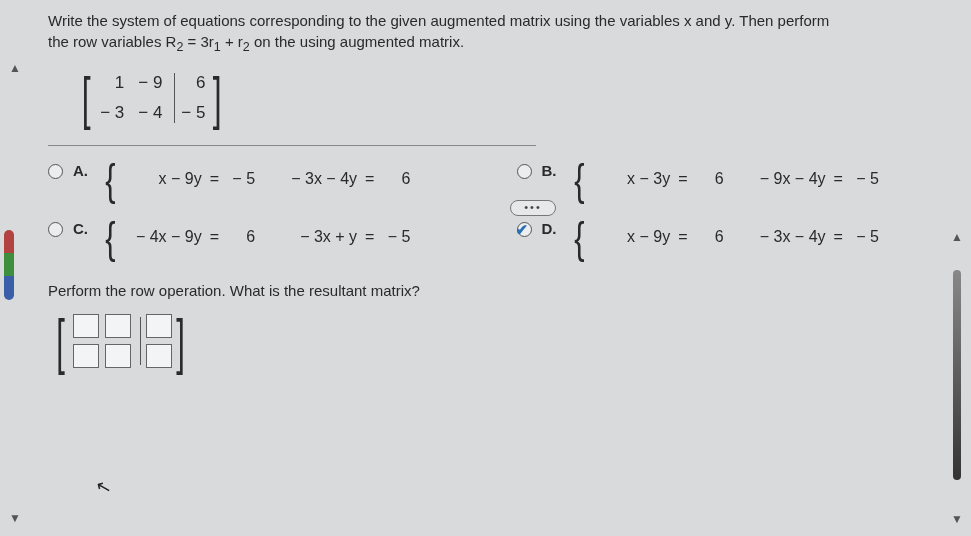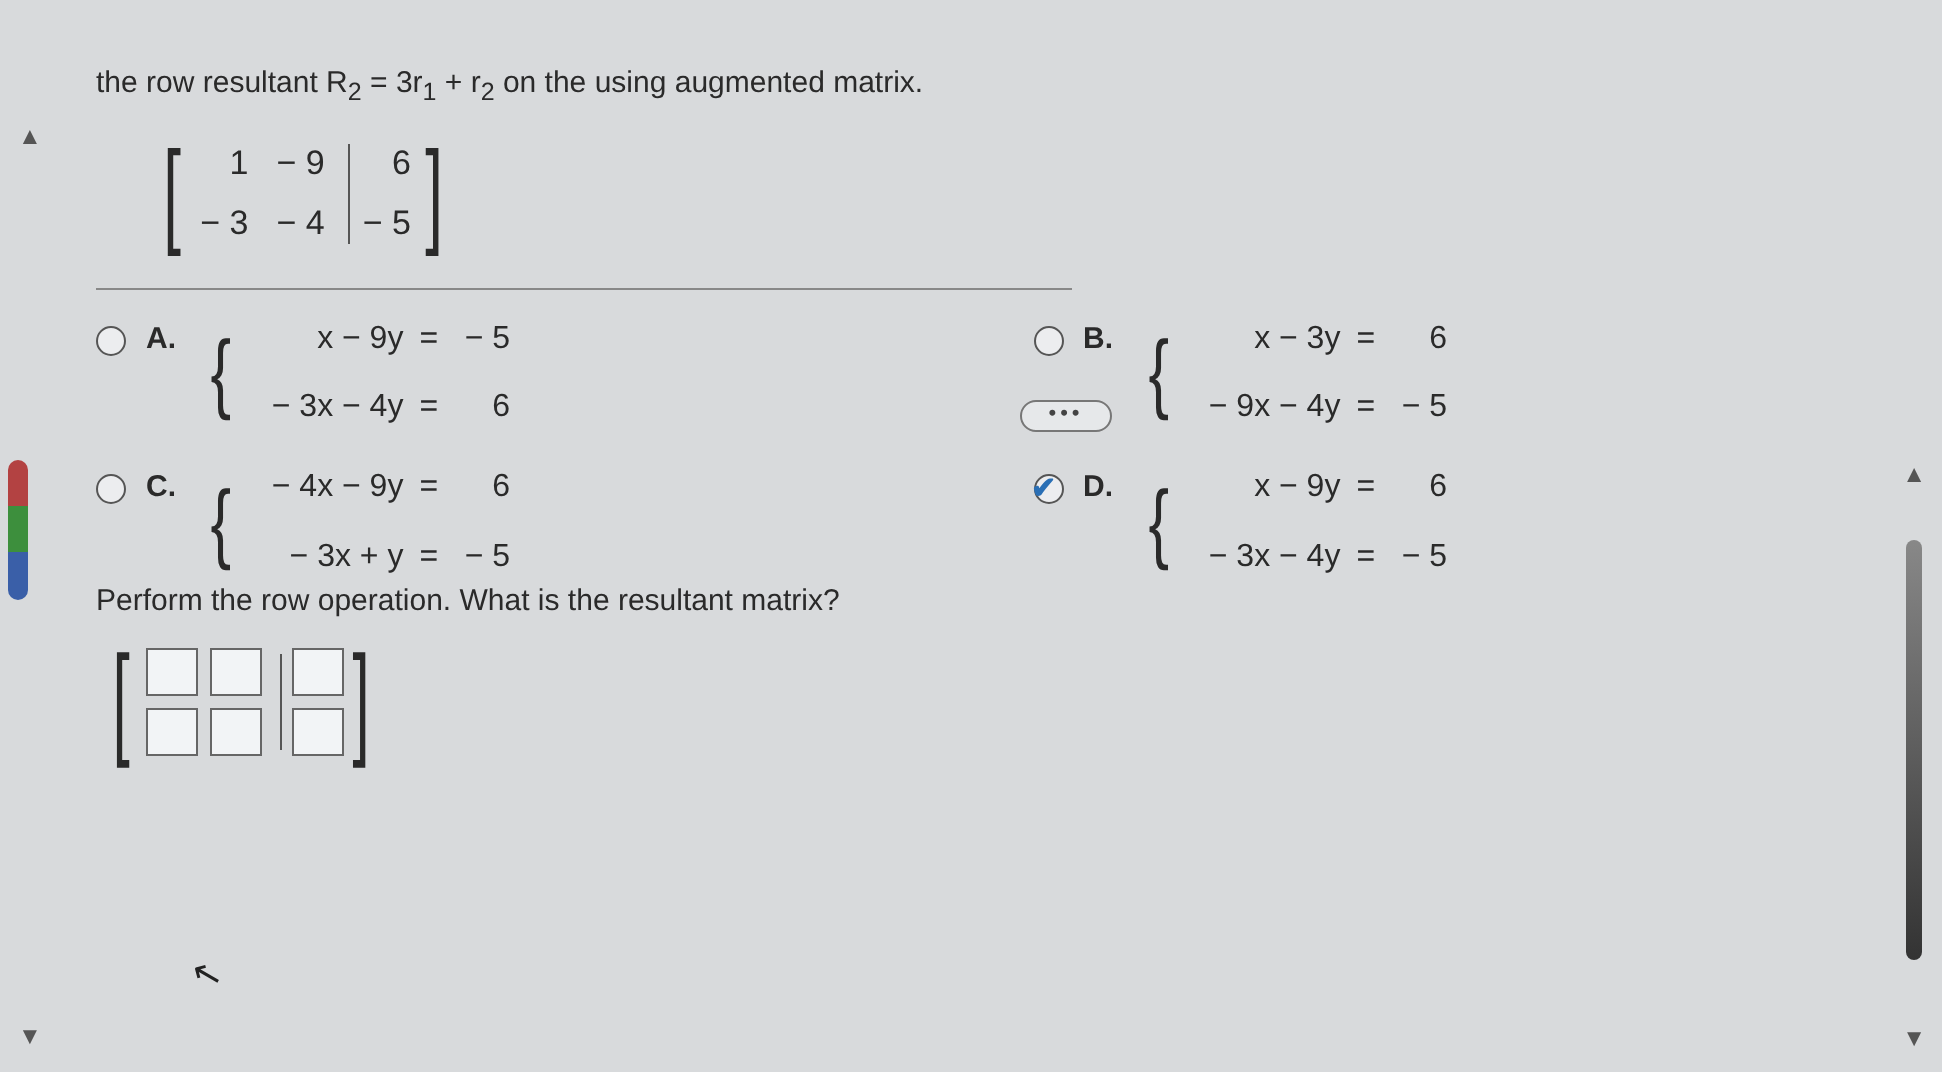--- a/index.html
+++ b/index.html
@@ -152,25 +152,25 @@
   .sys {
     display: flex;
     align-items: center;
     gap: 6px;
   }
   .brace {
     font-size: 44px;
     line-height: 40px;
     transform: scaleX(0.7);
   }
-  .eqs { display:flex; flex-direction:column; gap:12px; }
+  .eqs { display:flex; flex-direction:row; gap:24px; }
   .eq { display:flex; gap:8px; font-size:16px; }
   .lhs { text-align:right; min-width:78px;}
   .rhs { text-align:right; min-width:28px;}
-  .q2 { font-size: 15px; }
+  .q2 { margin-top: 22px; font-size: 15px; }
   .answer-matrix {
     display:inline-flex;
     align-items:center;
     margin: 10px 0 0 4px;
   }
   .ansbracket { font-size:62px; line-height:60px; font-weight:100; transform:scaleX(0.5);}
   .ansgrid {
     display:grid;
     grid-template-columns: auto auto;
     grid-template-rows: auto auto;
@@ -204,22 +204,22 @@
 
 <div class="rightbar">
   <div class="arrowR-top">▲</div>
   <div class="scroll-track"></div>
   <div class="arrowR-bottom">▼</div>
 </div>
 
 <div class="page">
 
   <div class="prompt">
-    <br>
-    <span>the row resultant R</span><sub>2</sub><span> = 3r</span><sub>1</sub><span> + r</span><sub>2</sub><span> on the using augmented matrix.</span>
+    <span>Write the system of equations corresponding to the given augmented matrix using the variables x and y. Then perform</span><br>
+    <span>the row variables R</span><sub>2</sub><span> = 3r</span><sub>1</sub><span> + r</span><sub>2</sub><span> on the using augmented matrix.</span>
   </div>
 
   <div class="matrix">
     <span class="bracket">[</span>
     <div class="mgrid">
       <span class="mcell">1</span>
       <span class="mcell">− 9</span>
       <span class="mcell">− 3</span>
       <span class="mcell">− 4</span>
     </div>

